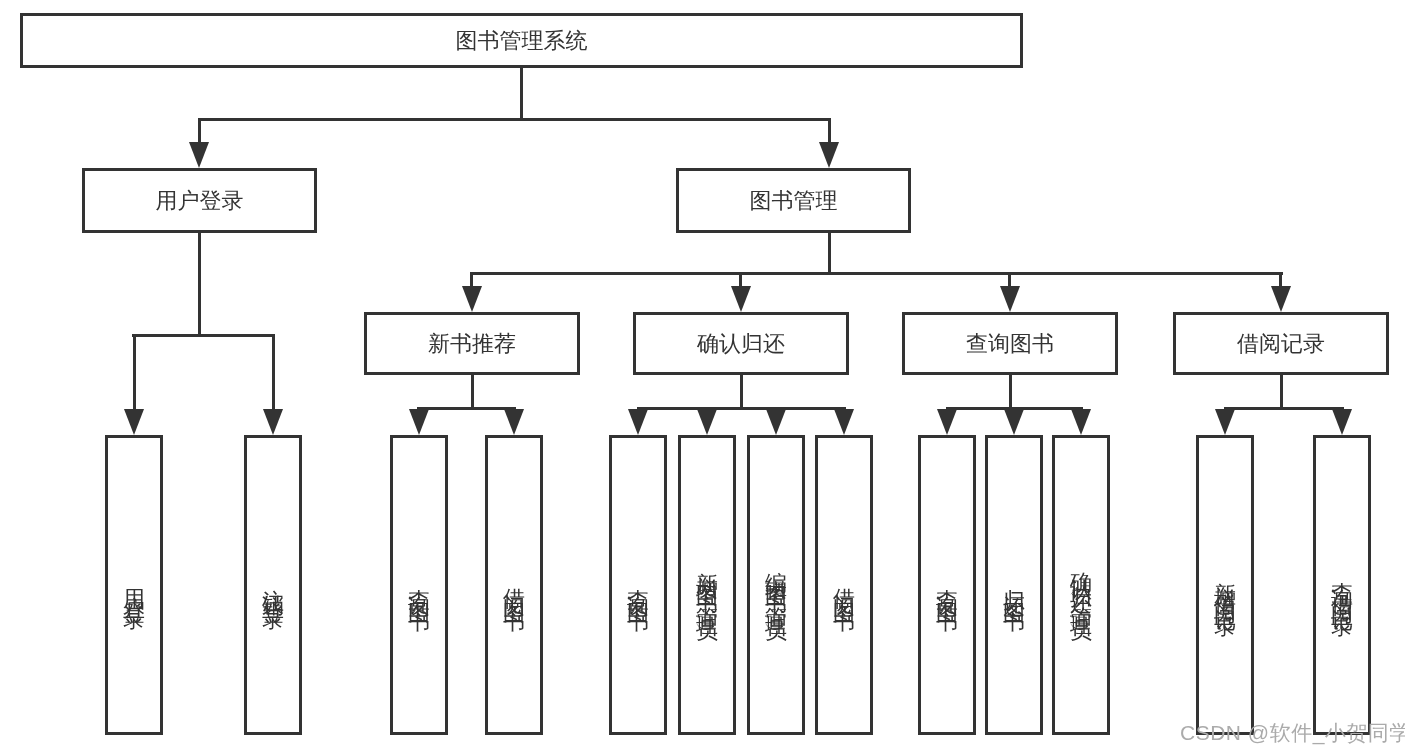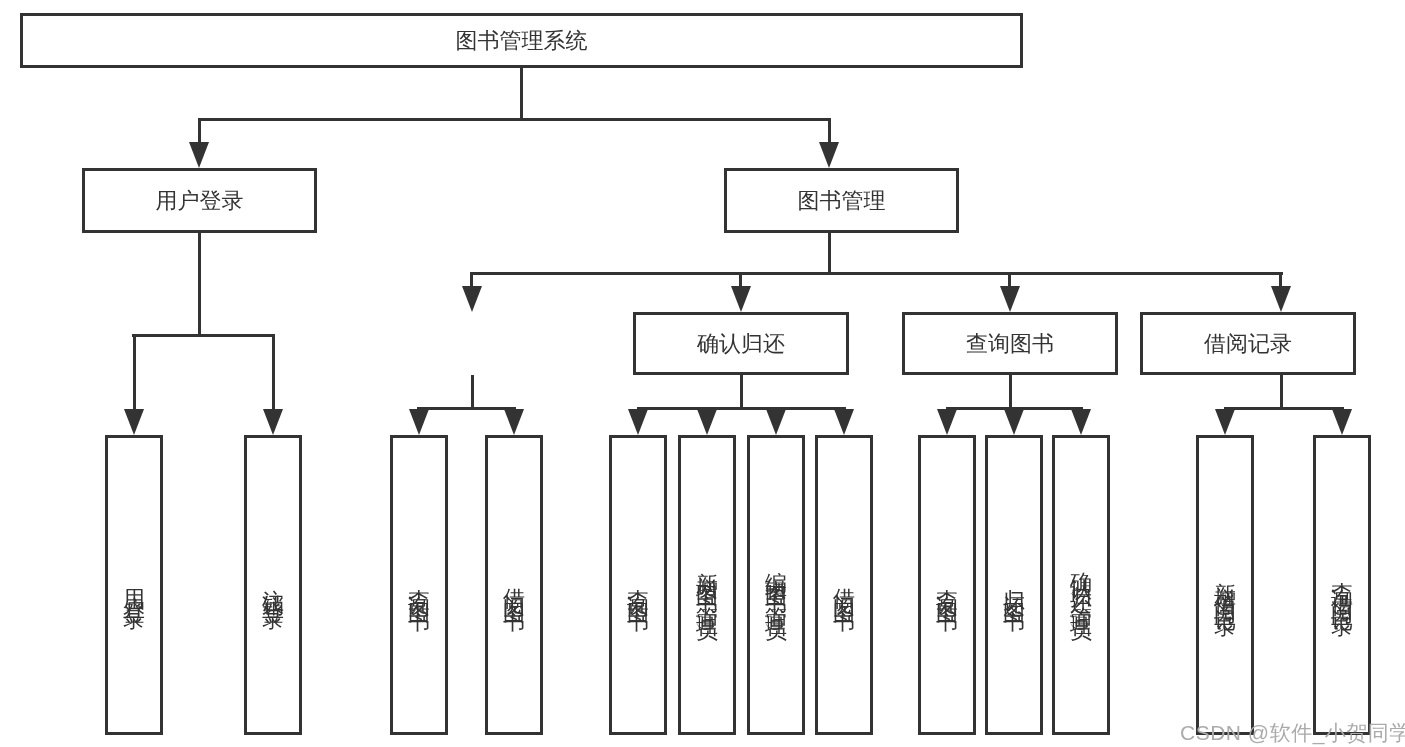--- a/index.html
+++ b/index.html
@@ -24,26 +24,26 @@
     border: 3px solid var(--line);
     background: #ffffff;
     display: flex;
     align-items: center;
     justify-content: center;
     text-align: center;
   }
   .root  { left: 20px;  top: 13px;  width: 1003px; height: 55px; font-size: 22px; }
   .l2    { top: 168px; width: 235px; height: 65px; font-size: 22px; }
   .l2-a  { left: 82px; }
-  .l2-b  { left: 724px; align-items: center; }
+  .l2-b  { left: 676px; align-items: center; }
   .l3    { top: 312px; width: 216px; height: 63px; font-size: 22px; }
   .l3-a  { left: 364px; }
   .l3-b  { left: 633px; }
   .l3-c  { left: 902px; }
-  .l3-d  { left: 1140px; }
+  .l3-d  { left: 1173px; }
   .leaf  { top: 435px; width: 58px; height: 300px; font-size: 22px; }
   .vtext { writing-mode: vertical-rl; letter-spacing: 7px; line-height: 1; }
   .vline { position: absolute; width: 3px;  background: var(--line); }
   .hline { position: absolute; height: 3px; background: var(--line); }
   .ahead {
     position: absolute; width: 0; height: 0;
     border-left: 10px solid transparent;
     border-right: 10px solid transparent;
     border-top: 26px solid var(--line);
   }
@@ -87,20 +87,23 @@
   <div class="hline" style="left:470px;top:272px;width:813px"></div>
   <div class="vline" style="left:470px;top:272px;height:16px"></div>
   <div class="ahead" style="left:462px;top:286px"></div>
   <div class="vline" style="left:739px;top:272px;height:16px"></div>
   <div class="ahead" style="left:731px;top:286px"></div>
   <div class="vline" style="left:1008px;top:272px;height:16px"></div>
   <div class="ahead" style="left:1000px;top:286px"></div>
   <div class="vline" style="left:1279px;top:272px;height:16px"></div>
   <div class="ahead" style="left:1271px;top:286px"></div>
 
+  <div class="box l3 l3-a">
+    <span>新书推荐</span>
+  </div>
   <div class="box l3 l3-b">
     <span>确认归还</span>
   </div>
   <div class="box l3 l3-c">
     <span>查询图书</span>
   </div>
   <div class="box l3 l3-d">
     <span>借阅记录</span>
   </div>
 

